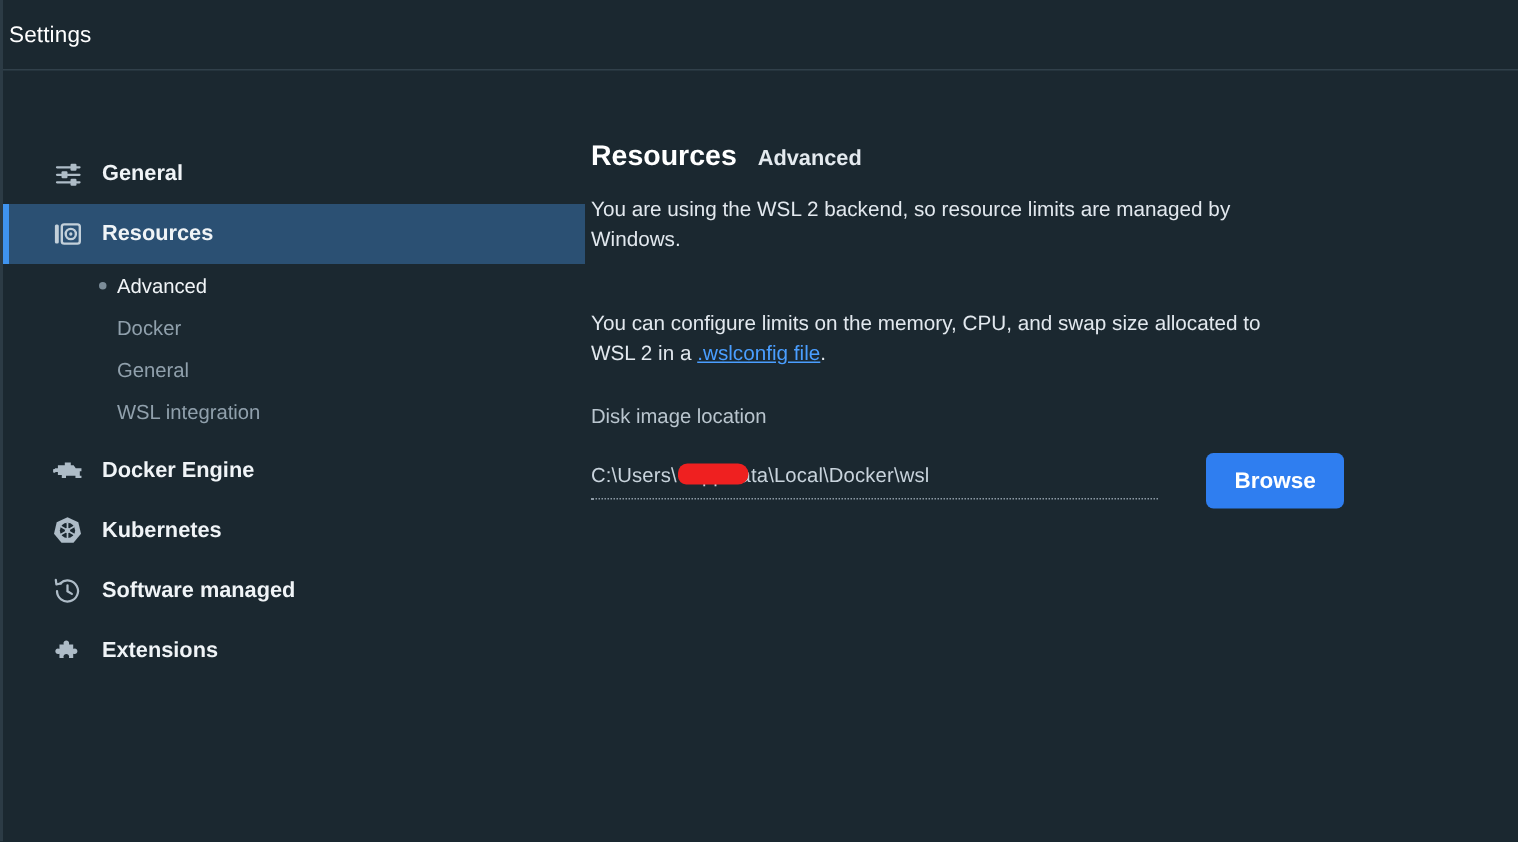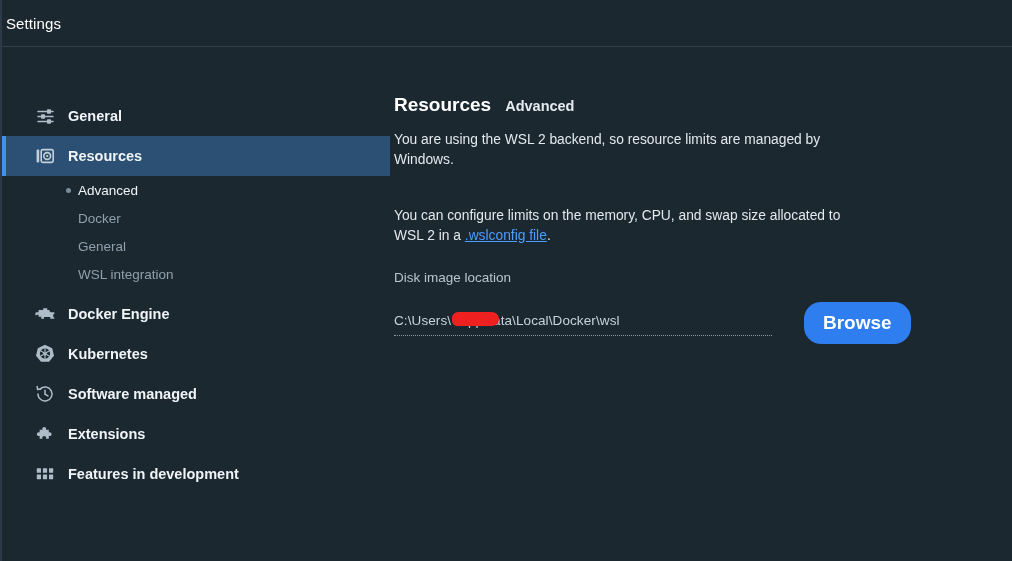--- a/index.html
+++ b/index.html
@@ -188,24 +188,24 @@
     width: 47px;
     height: 14px;
     background: #ef2020;
     border-radius: 8px 9px 9px 7px;
   }
 
   .browse-btn {
     background: #2f7ef0;
     color: #ffffff;
     font-family: "Liberation Sans", sans-serif;
-    font-size: 19px;
+    font-size: 15px;
     font-weight: bold;
     border: none;
-    border-radius: 17px;
+    border-radius: 5px;
     padding: 10px 19px;
     cursor: pointer;
   }
 </style>
 </head>
 <body>
 
 <div id="app">
 
   <div class="titlebar">
@@ -303,33 +303,20 @@
 
       <div class="nav-item">
         <span class="nav-icon">
           <svg width="20" height="20" viewBox="0 0 20 20" fill="#aebcc7">
             <path d="M8.0 1.6c1.1 0 2.0 0.85 2.0 1.9 0 0.45-0.15 0.7-0.15 1.0h3.0v2.9c0.35 0 0.6-0.18 1.05-0.18 1.05 0 1.9 0.9 1.9 2.0s-0.85 2.0-1.9 2.0c-0.45 0-0.7-0.18-1.05-0.18v3.0h-3.0c0-0.35 0.15-0.6 0.15-1.05 0-1.05-0.9-1.9-2.0-1.9s-2.0 0.85-2.0 1.9c0 0.45 0.18 0.7 0.18 1.05H3.2v-3.0c-0.3 0-0.55 0.18-1.0 0.18-1.05 0-1.9-0.9-1.9-2.0s0.85-2.0 1.9-2.0c0.45 0 0.7 0.18 1.0 0.18V4.5h3.0c0-0.3-0.18-0.55-0.18-1.0 0-1.05 0.9-1.9 1.98-1.9z" transform="translate(1.6,1.4) scale(0.95)"></path>
           </svg>
         </span>
         <span class="nav-label">Extensions</span>
       </div>
 
-      <div class="nav-item">
-        <span class="nav-icon">
-          <svg width="18" height="18" viewBox="0 0 18 18" fill="#aebcc7">
-            <rect x="0.8" y="3.2" width="4.2" height="4.6" rx="0.4"></rect>
-            <rect x="6.9" y="3.2" width="4.2" height="4.6" rx="0.4"></rect>
-            <rect x="13.0" y="3.2" width="4.2" height="4.6" rx="0.4"></rect>
-            <rect x="0.8" y="9.6" width="4.2" height="4.6" rx="0.4"></rect>
-            <rect x="6.9" y="9.6" width="4.2" height="4.6" rx="0.4"></rect>
-            <rect x="13.0" y="9.6" width="4.2" height="4.6" rx="0.4"></rect>
-          </svg>
-        </span>
-        <span class="nav-label">Features in development</span>
-      </div>
 
     </nav>
 
     <section class="main">
 
       <div class="main-heading">
         <span class="main-title">Resources</span>
         <span class="main-subtitle">Advanced</span>
       </div>
 

